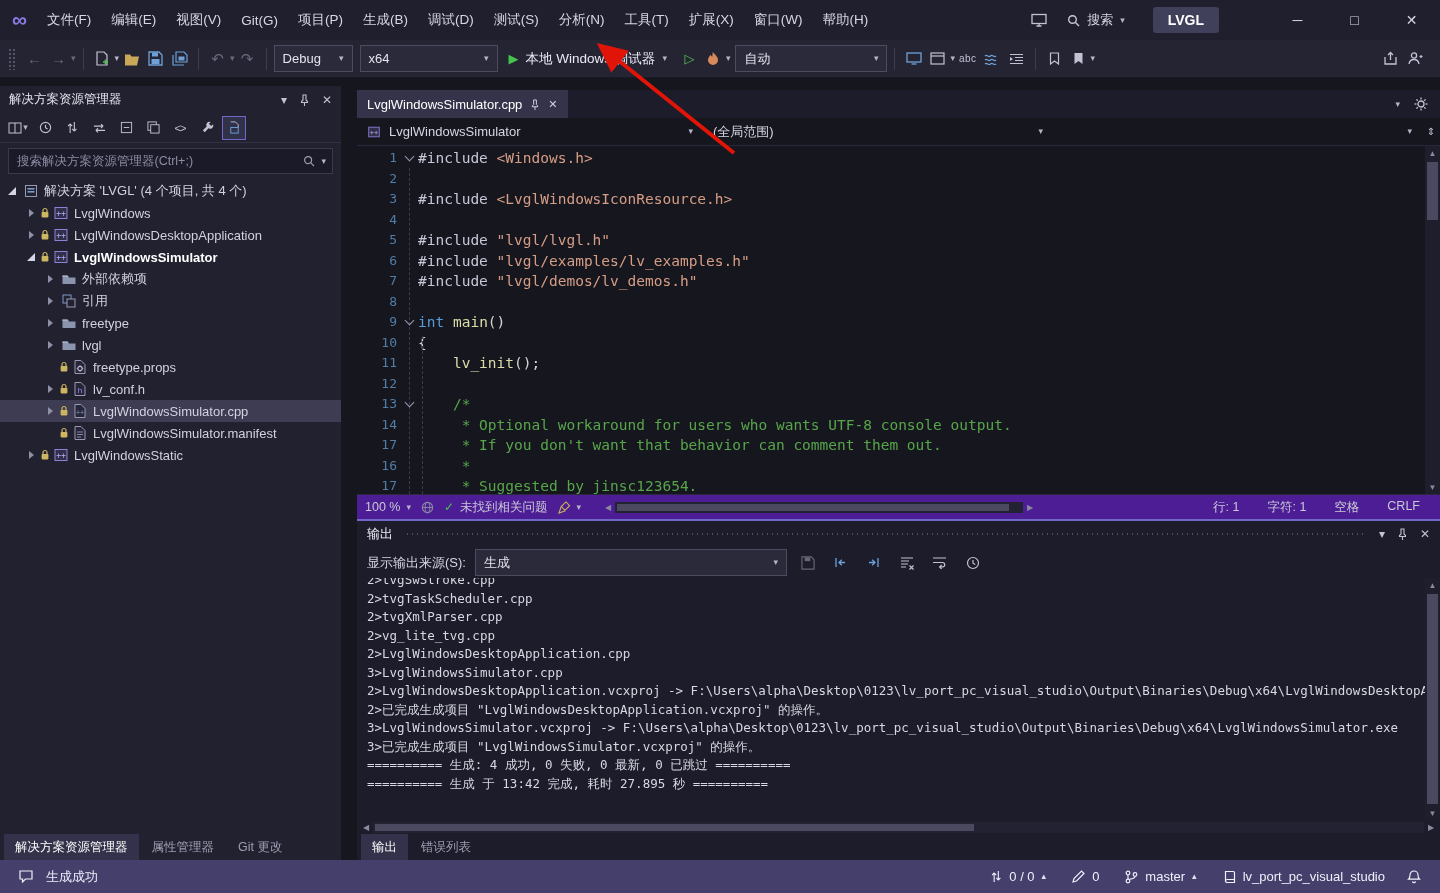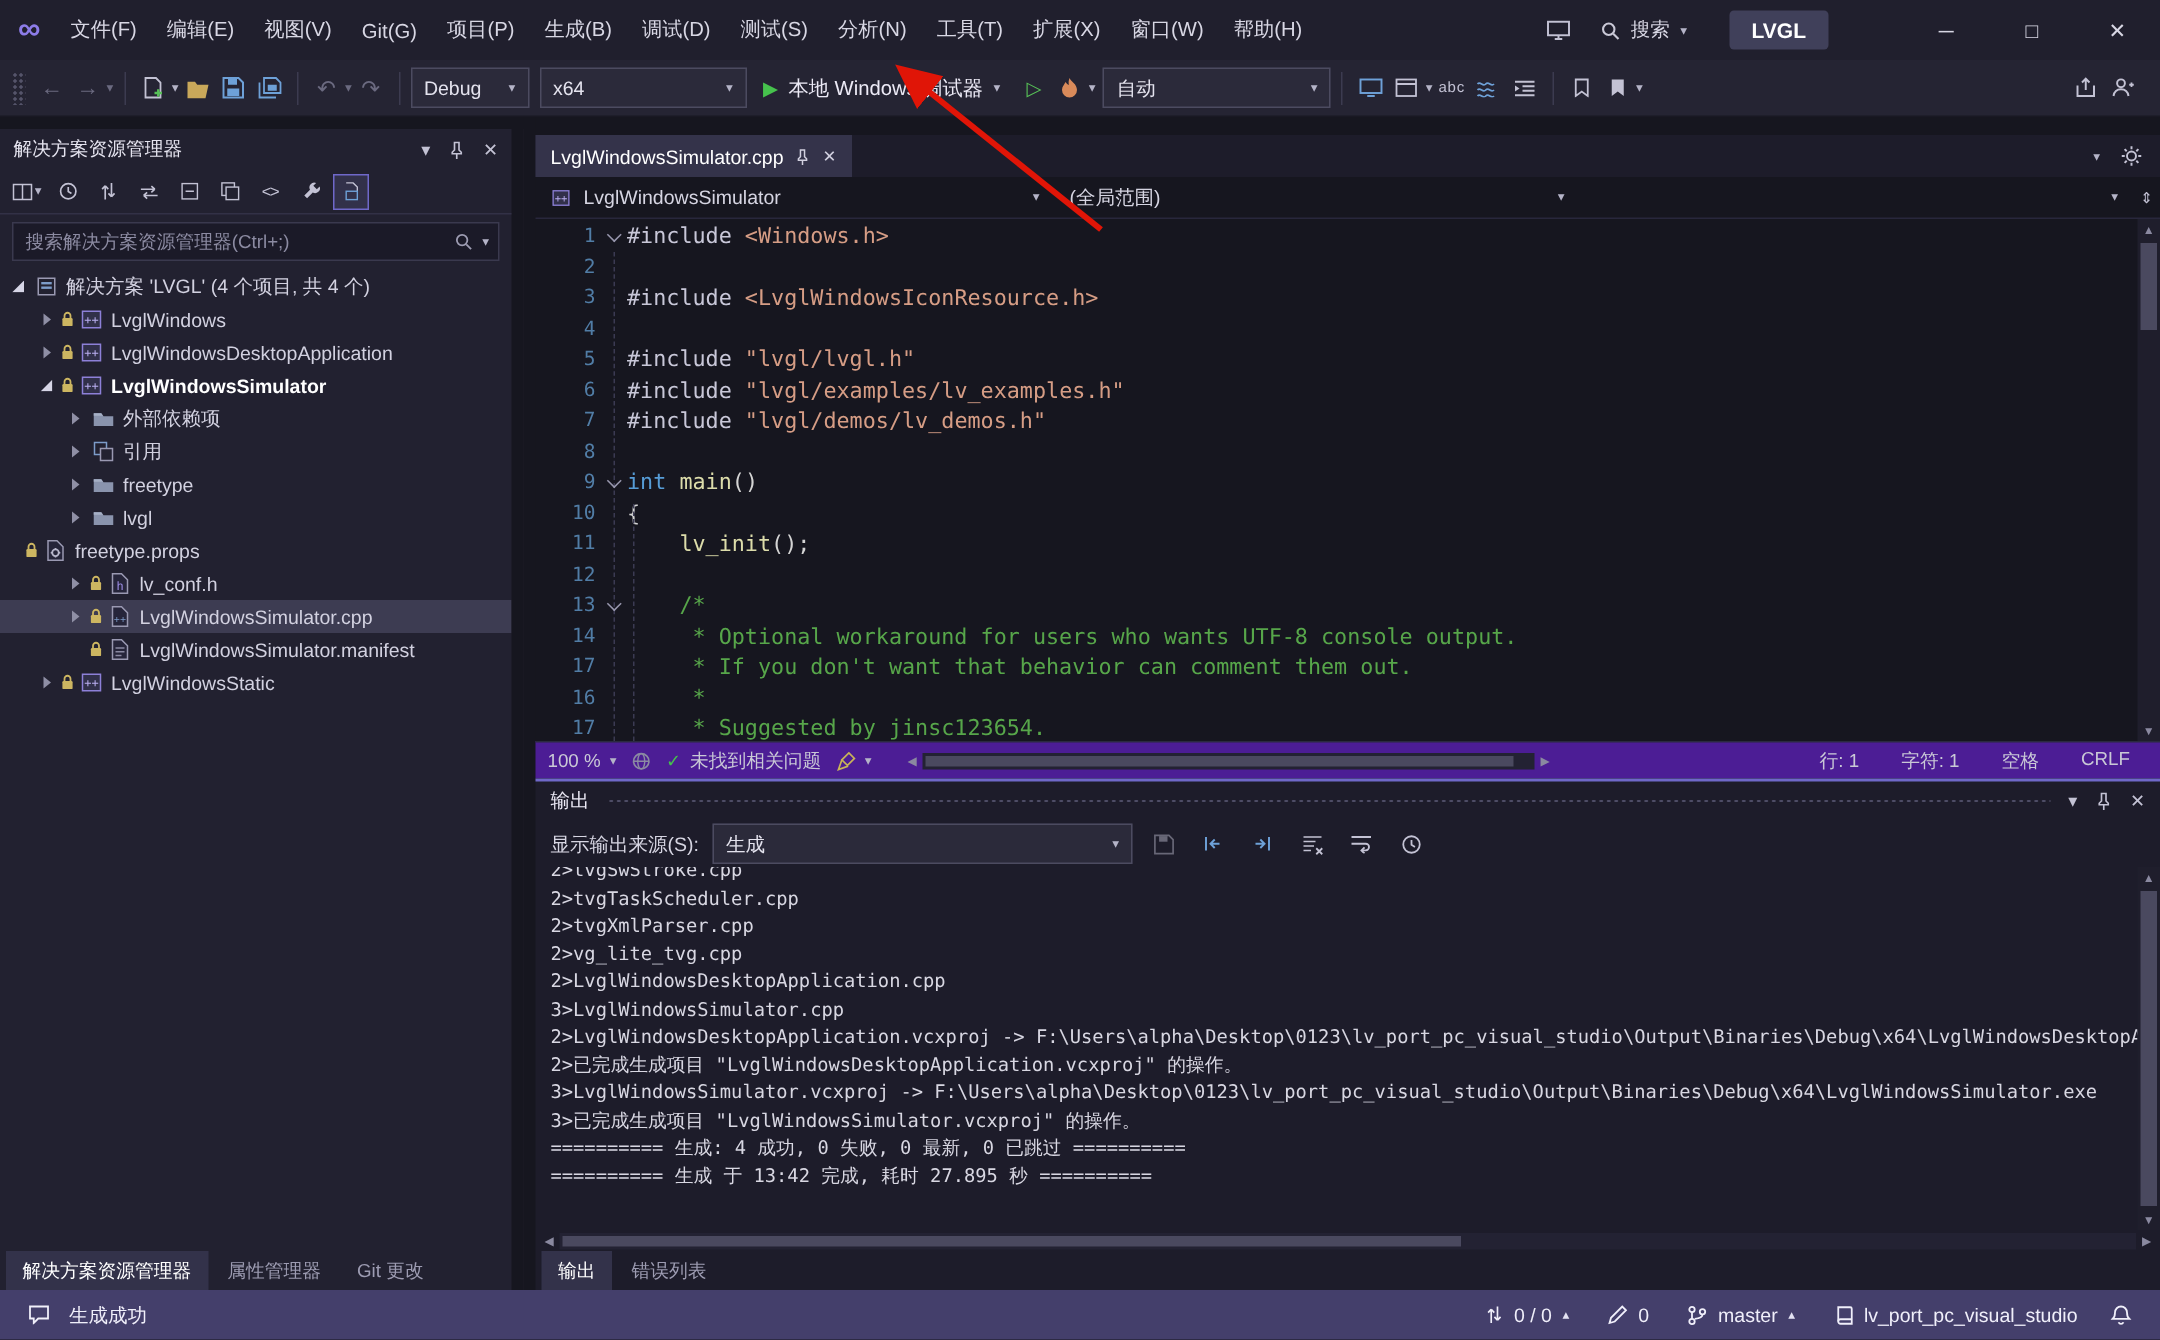--- a/index.html
+++ b/index.html
@@ -437,21 +437,21 @@
       <div class="tree-row" style="padding-left: 43px;">
         <span class="tree-arrow collapsed"></span>
         <span class="tree-icon">
           <svg width="16" height="16" viewBox="0 0 16 16">
             <path d="M1.5 4.5h5l1.5 2h6.5v6.5h-13z" fill="#8a94ad"></path>
             <path d="M1.5 4.5h5l1.2 1.6H1.5z" fill="#a6b0c6"></path>
           </svg>
         </span>
         <span class="tree-label">lvgl</span>
       </div>
-      <div class="tree-row" style="">
+      <div class="tree-row" style="padding-left: 43px;">
         <span class="tree-arrow none"></span>
         <span class="tree-lock">
           <svg width="10" height="12" viewBox="0 0 10 12">
             <path d="M3 5V3.5a2 2 0 0 1 4 0V5" fill="none" stroke="#cdb661" stroke-width="1.2"></path>
             <rect x="1.6" y="5" width="6.8" height="5.4" rx="0.8" fill="#cdb661"></rect>
           </svg>
         </span>
         <span class="tree-icon">
           <svg width="16" height="16" viewBox="0 0 16 16">
             <path d="M3 1.5h6l4 4v9H3z" fill="#26253a" stroke="#9a99b2"></path>
@@ -664,21 +664,21 @@
     <span class="phi">
         <svg width="11" height="12" viewBox="0 0 11 12">
           <path d="M4 1h3v5l1.5 1.5v1h-6v-1L4 6z" fill="none" stroke="#c3c2d4" stroke-width="1.1"></path>
           <path d="M5.5 8.5V12" stroke="#c3c2d4" stroke-width="1.1"></path>
         </svg>
       </span>
     <span class="phi">✕</span>
   </div>
   <div class="out-toolbar">
     <span>显示输出来源(S):</span>
-    <div class="combo" style="width:280px">
+    <div class="combo" style="width:312px">
       <span>生成</span>
       <span class="caret">▾</span>
     </div>
     <span class="otb dim">
       <svg width="14" height="14" viewBox="0 0 15 15">
           <path d="M1 1h10l3 3v10H1z" fill="none" stroke="#c3c2d4" stroke-width="1.2"></path>
           <rect x="4" y="1.5" width="6" height="4" fill="#c3c2d4"></rect>
         </svg>
     </span>
     <span class="otb">

